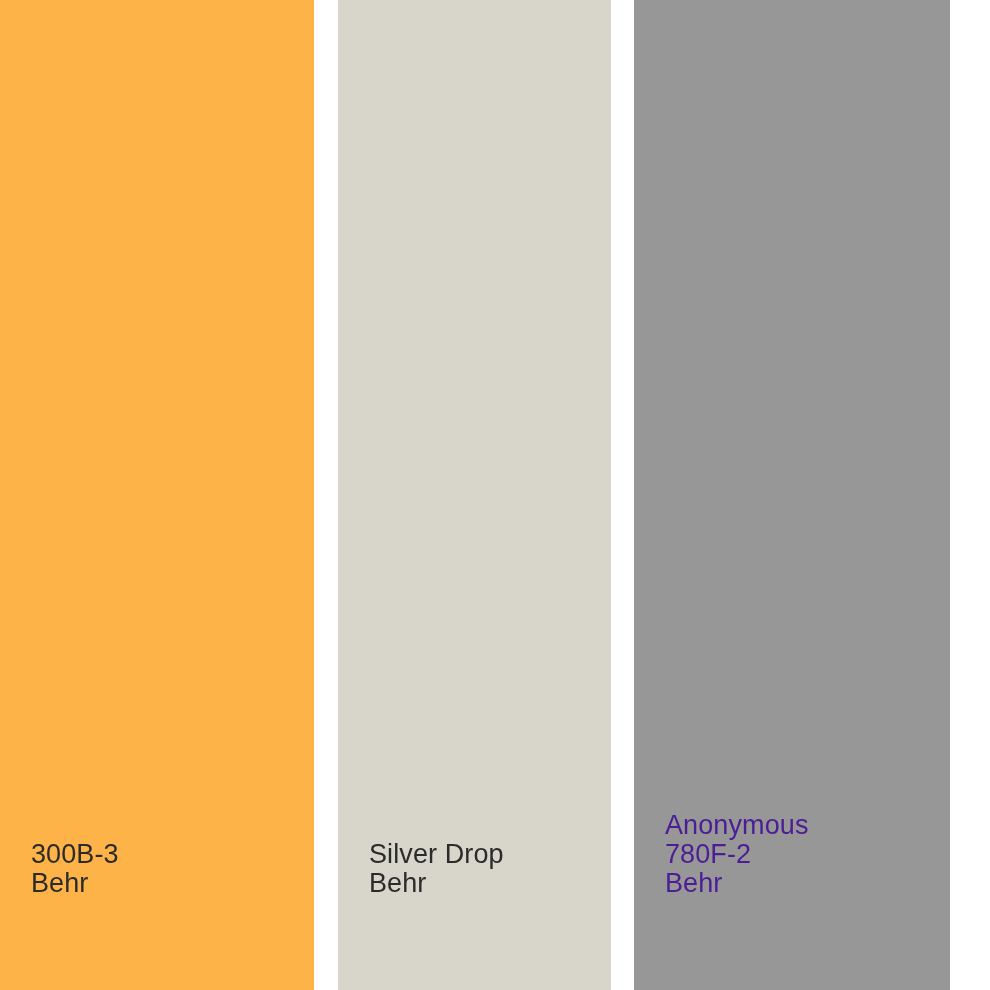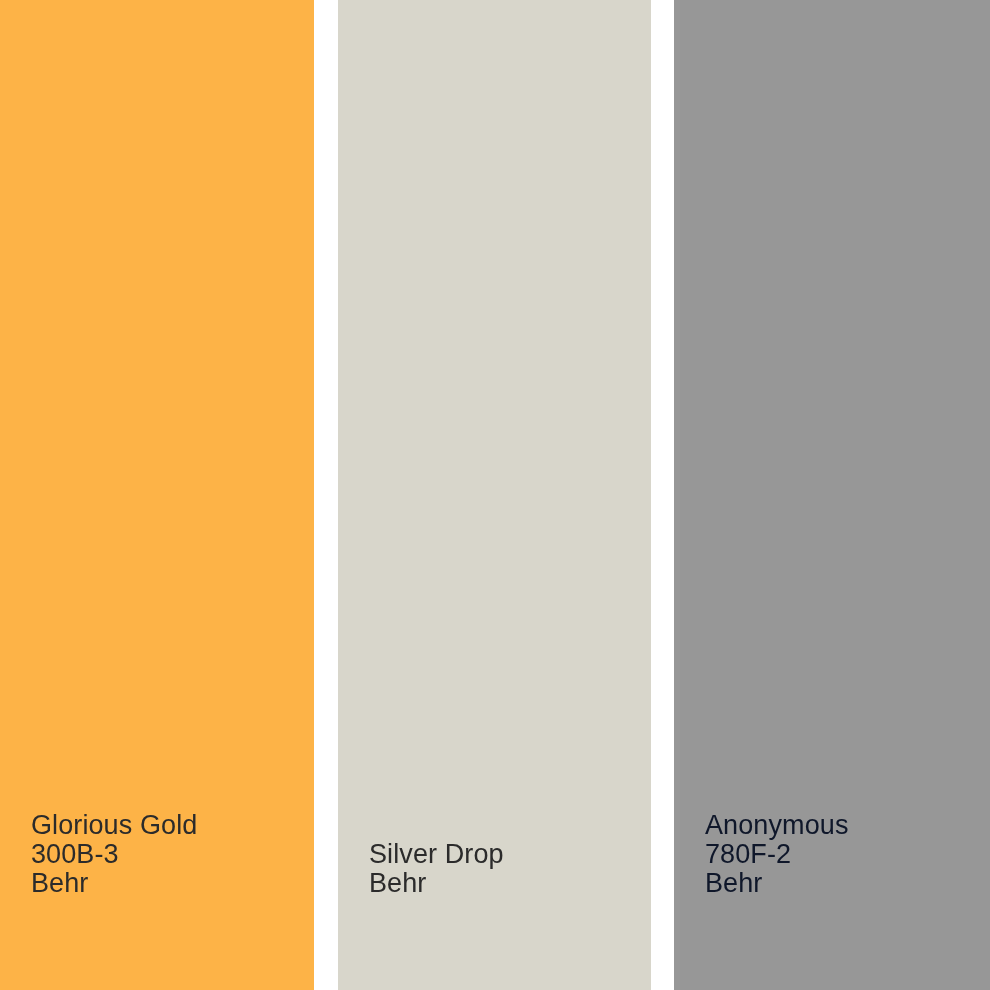--- a/index.html
+++ b/index.html
@@ -31,21 +31,21 @@
     height: 990px;
     box-sizing: border-box;
     display: flex;
     flex-direction: column;
     justify-content: flex-end;
     overflow: hidden;
   }
 
   .swatch-1 { width: 314px; }
   .gap-1    { width: 24px;  background: #ffffff; flex: 0 0 24px; height: 990px; }
-  .swatch-2 { width: 313px; }
+  .swatch-2 { width: 273px; }
   .gap-2    { width: 23px;  background: #ffffff; flex: 0 0 23px; height: 990px; }
   .swatch-3 { width: 316px; }
 
   .swatch-label {
     padding-left: 31px;
     padding-right: 12px;
     padding-bottom: 92px;
     line-height: 29px;
     font-size: 27px;
     font-weight: 400;
@@ -62,38 +62,37 @@
   .label-code  { }
   .label-brand { }
 </style>
 </head>
 <body style="background: rgb(255, 255, 255);">
 
 <div id="palette-board" style="background: rgb(255, 255, 255);">
 
   <div class="swatch swatch-1" style="background-color: rgb(253, 179, 71);">
     <div class="swatch-label" style="color: rgb(43, 43, 43);">
-      <span class="label-line label-name">Glorious Gold</span>
       <span class="label-line label-code">300B-3</span>
       <span class="label-line label-brand">Behr</span>
     </div>
   </div>
 
   <div class="gap-1"></div>
 
   <div class="swatch swatch-2" style="background-color: rgb(216, 214, 203);">
     <div class="swatch-label" style="color: rgb(43, 43, 43);">
       <span class="label-line label-name">Silver Drop</span>
       <span class="label-line label-brand">Behr</span>
     </div>
   </div>
 
   <div class="gap-2"></div>
 
   <div class="swatch swatch-3" style="background-color: rgb(151, 151, 151);">
-    <div class="swatch-label" style="color: #0f172a;">
+    <div class="swatch-label" style="color: #4c1d95;">
       <span class="label-line label-name">Anonymous</span>
       <span class="label-line label-code">780F-2</span>
       <span class="label-line label-brand">Behr</span>
     </div>
   </div>
 
 </div>
 
 </body></html>

